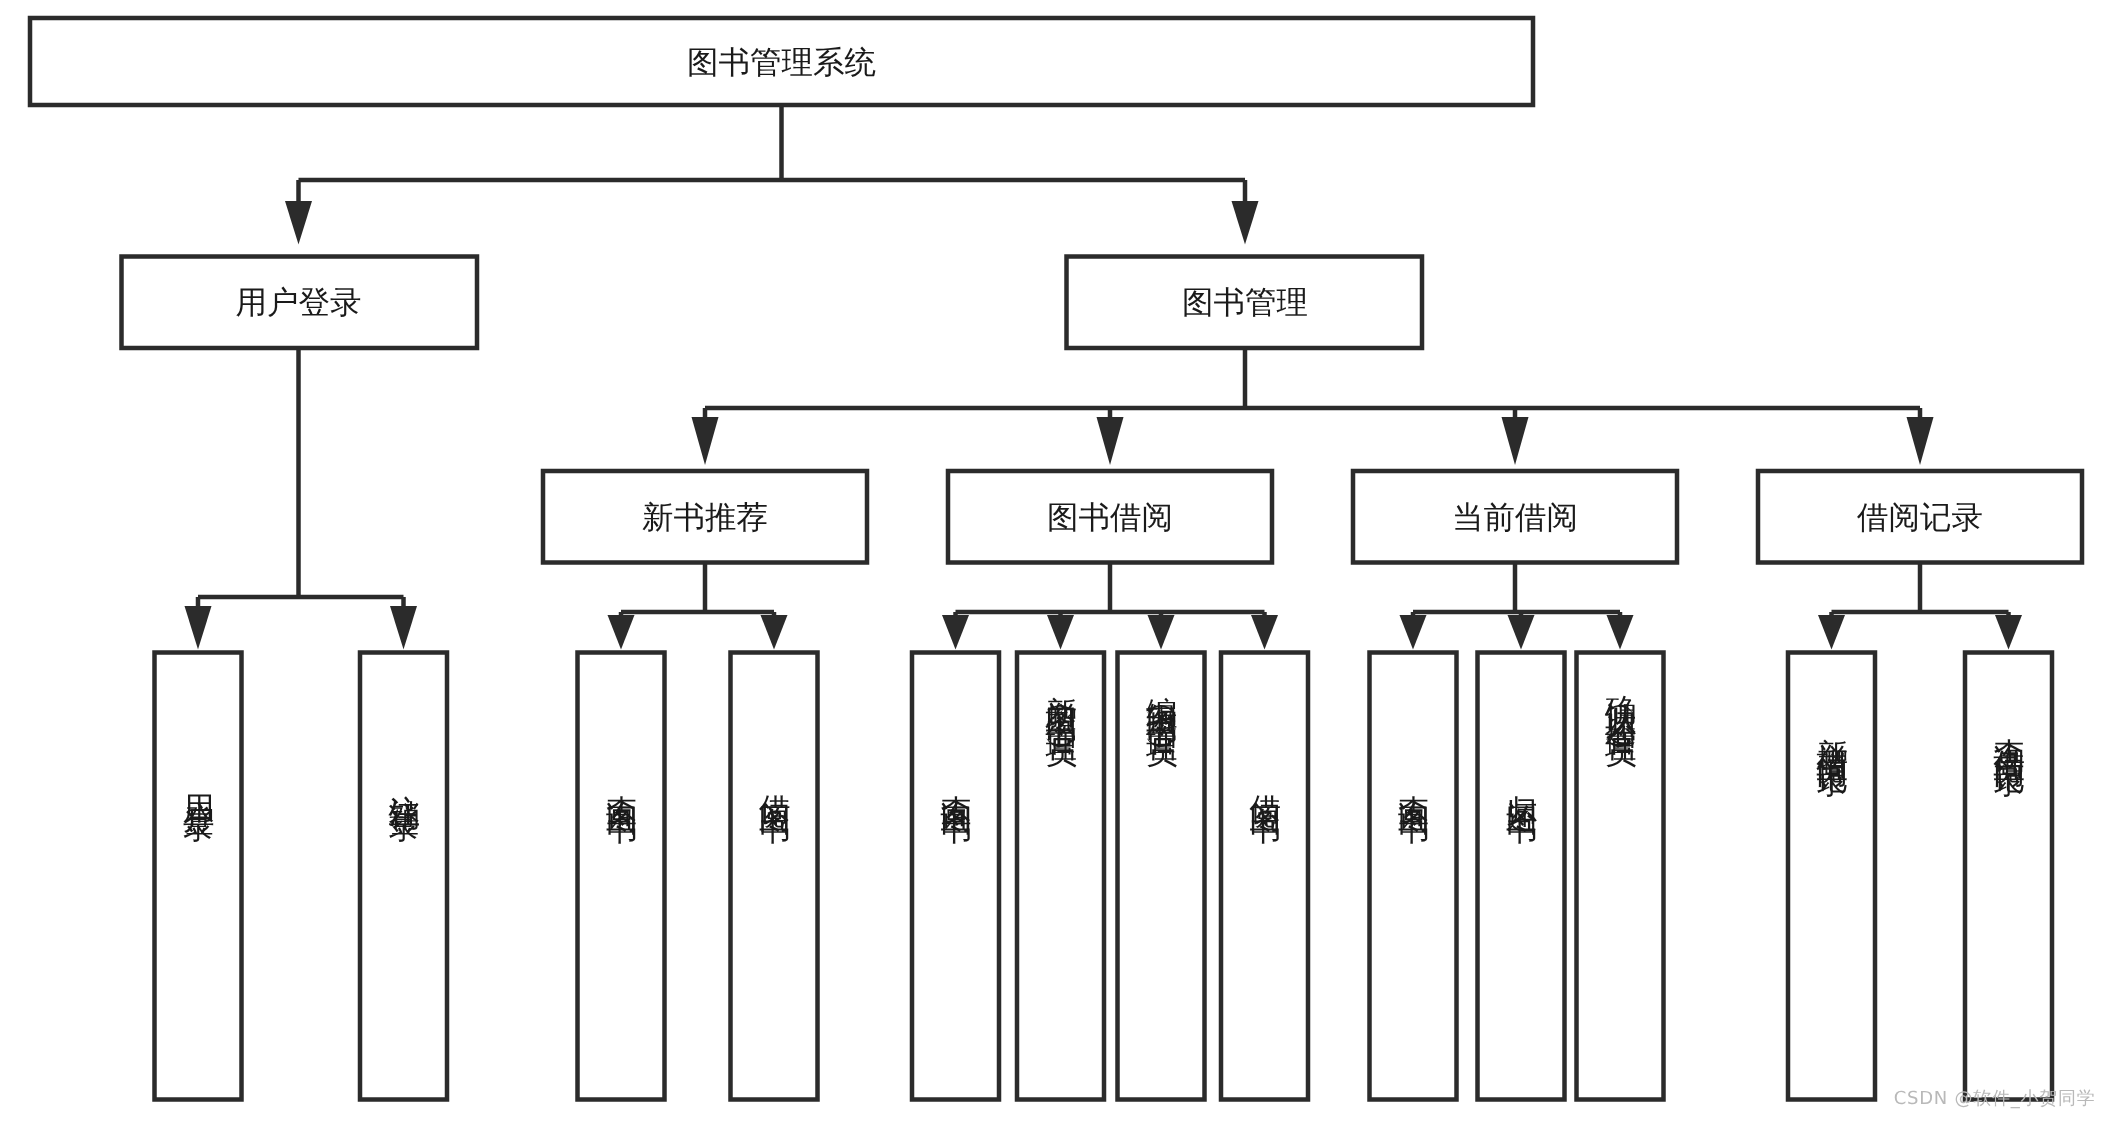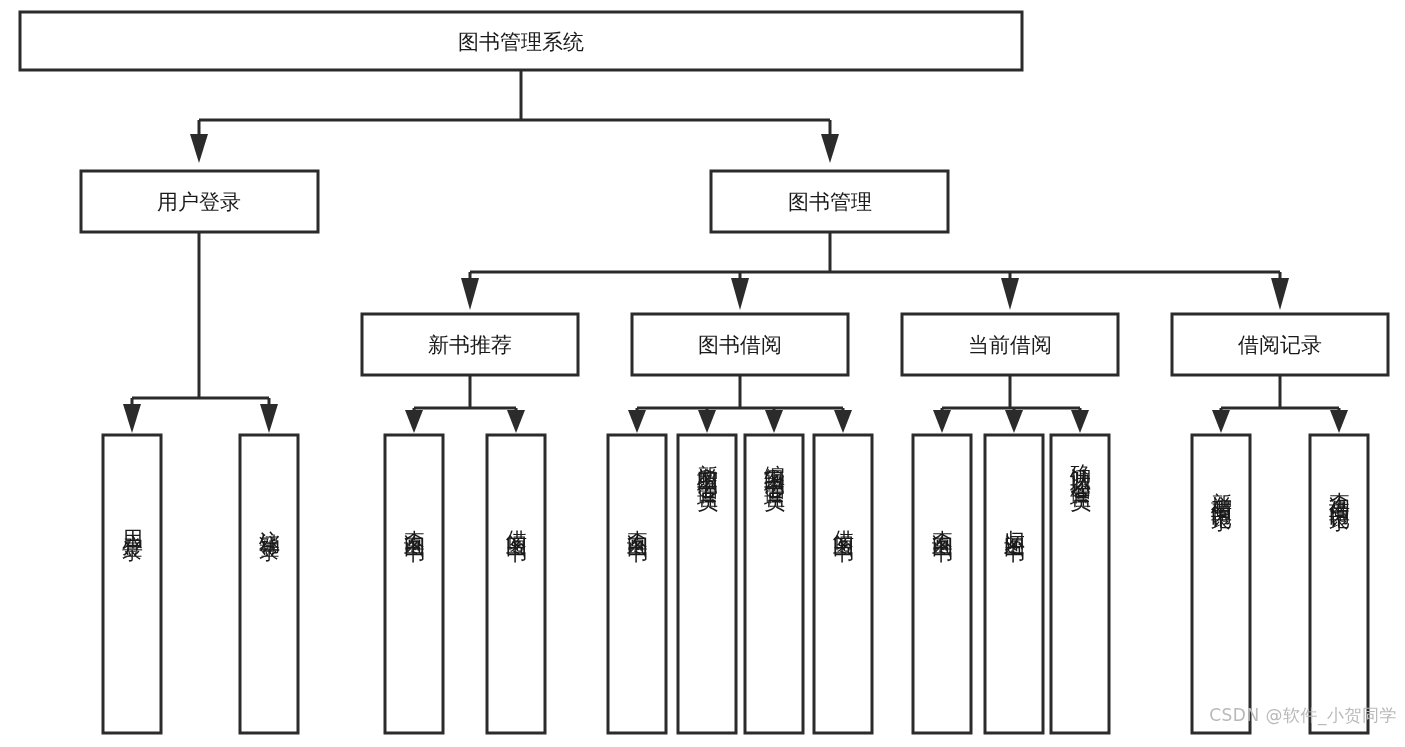--- a/index.html
+++ b/index.html
@@ -62,23 +62,23 @@
     font-family: "DejaVu Sans", "Liberation Sans", sans-serif;
     font-size: 21px;
     line-height: 1;
     color: #1a1a1a;
     letter-spacing: 4px;
     white-space: nowrap;
   }
   .watermark {
     position: absolute;
     right: 8px;
-    bottom: 20px;
-    font-family: "DejaVu Sans", "Liberation Sans", sans-serif;
-    font-size: 17px;
+    bottom: 6px;
+    font-family: "DejaVu Sans", "Liberation Sans", sans-serif;
+    font-size: 12px;
     color: #b9b9b9;
     letter-spacing: 0.5px;
     white-space: nowrap;
   }
 </style>
 </head>
 <body>
 
 <div id="diagram-root">
 

